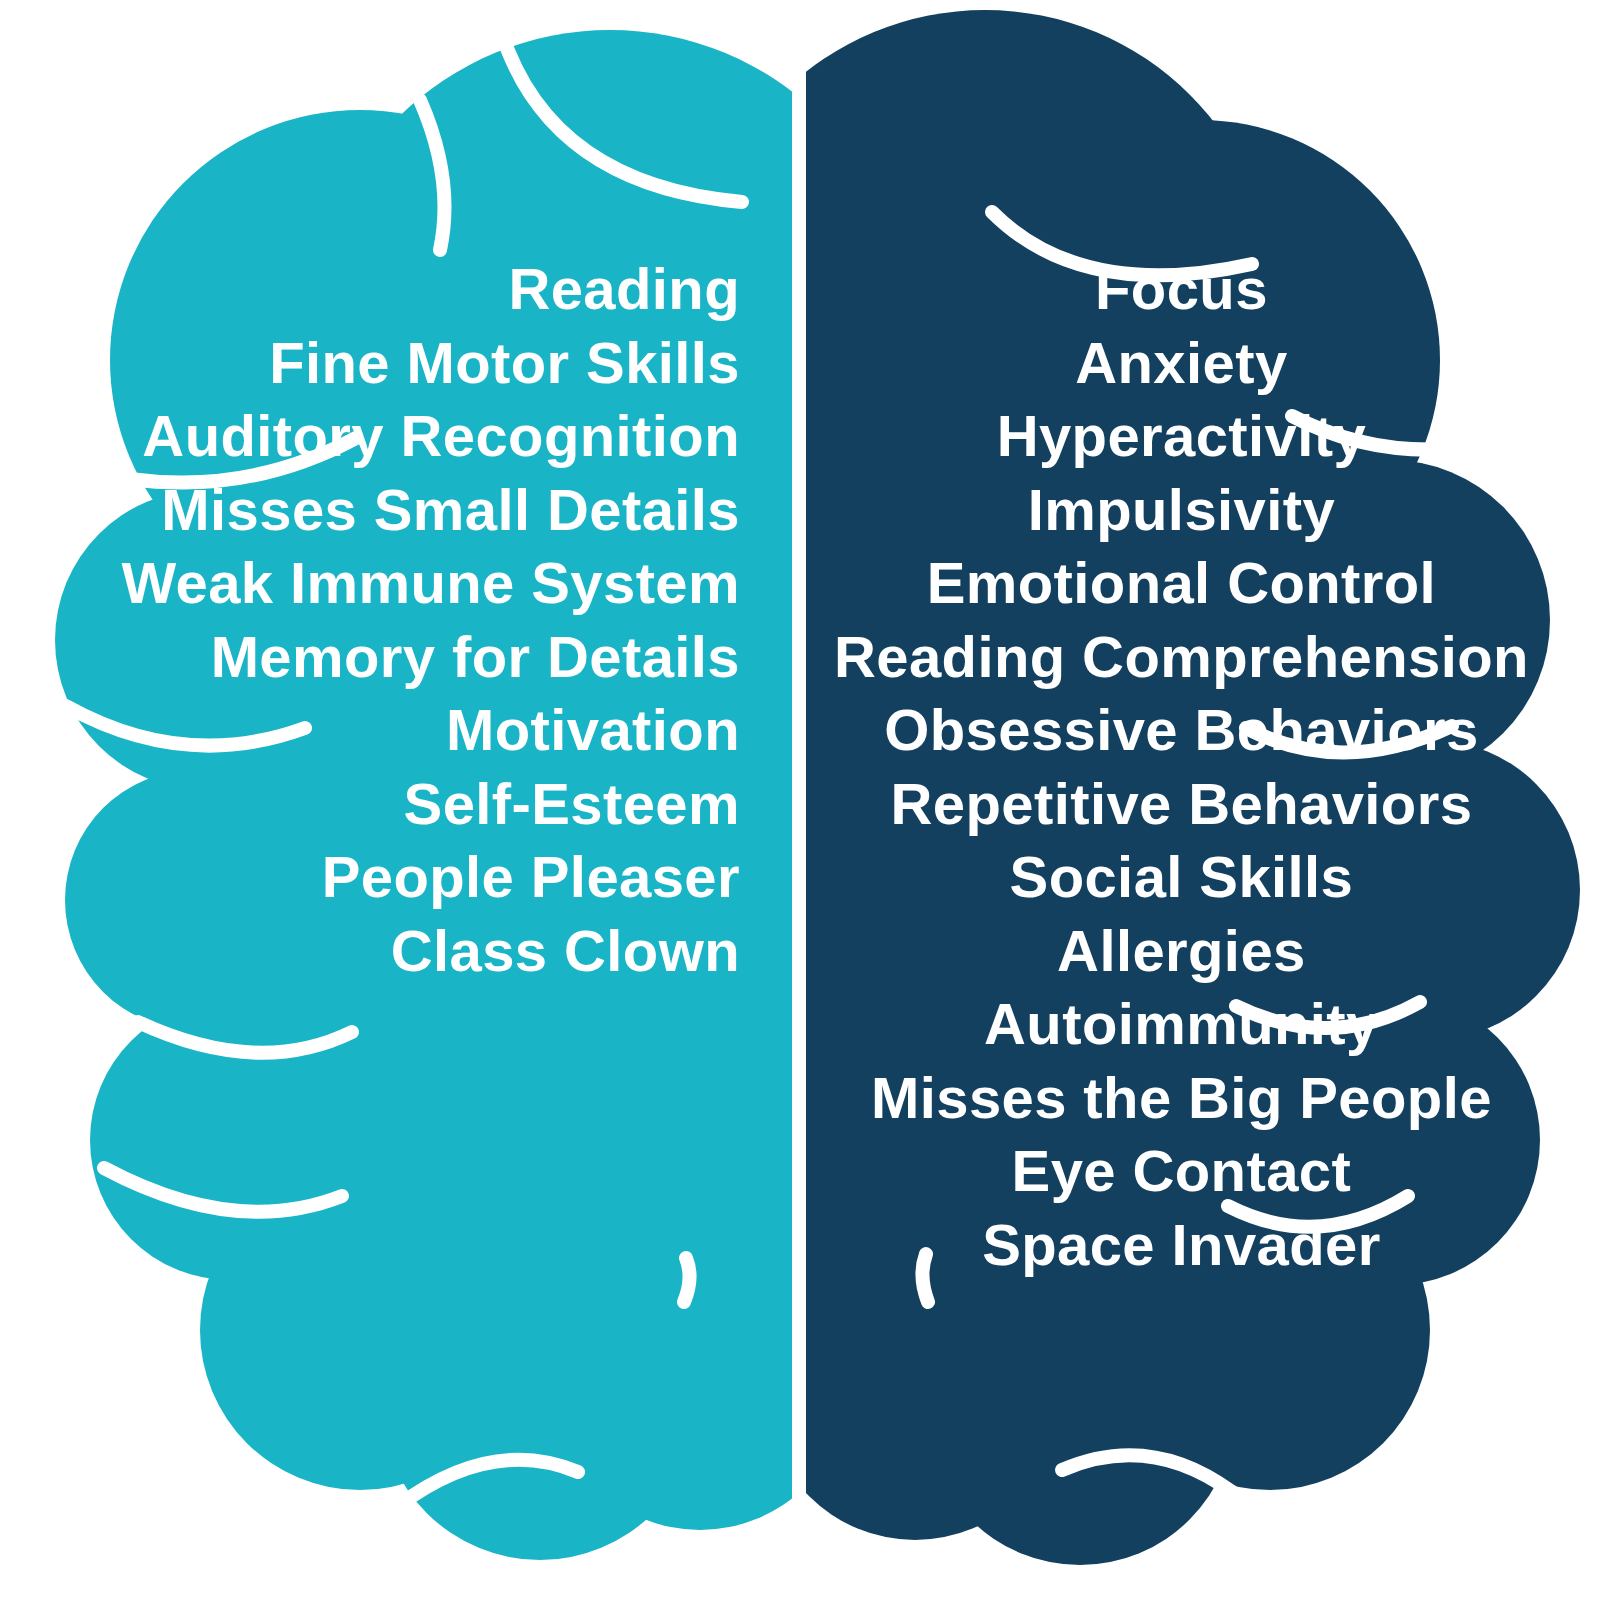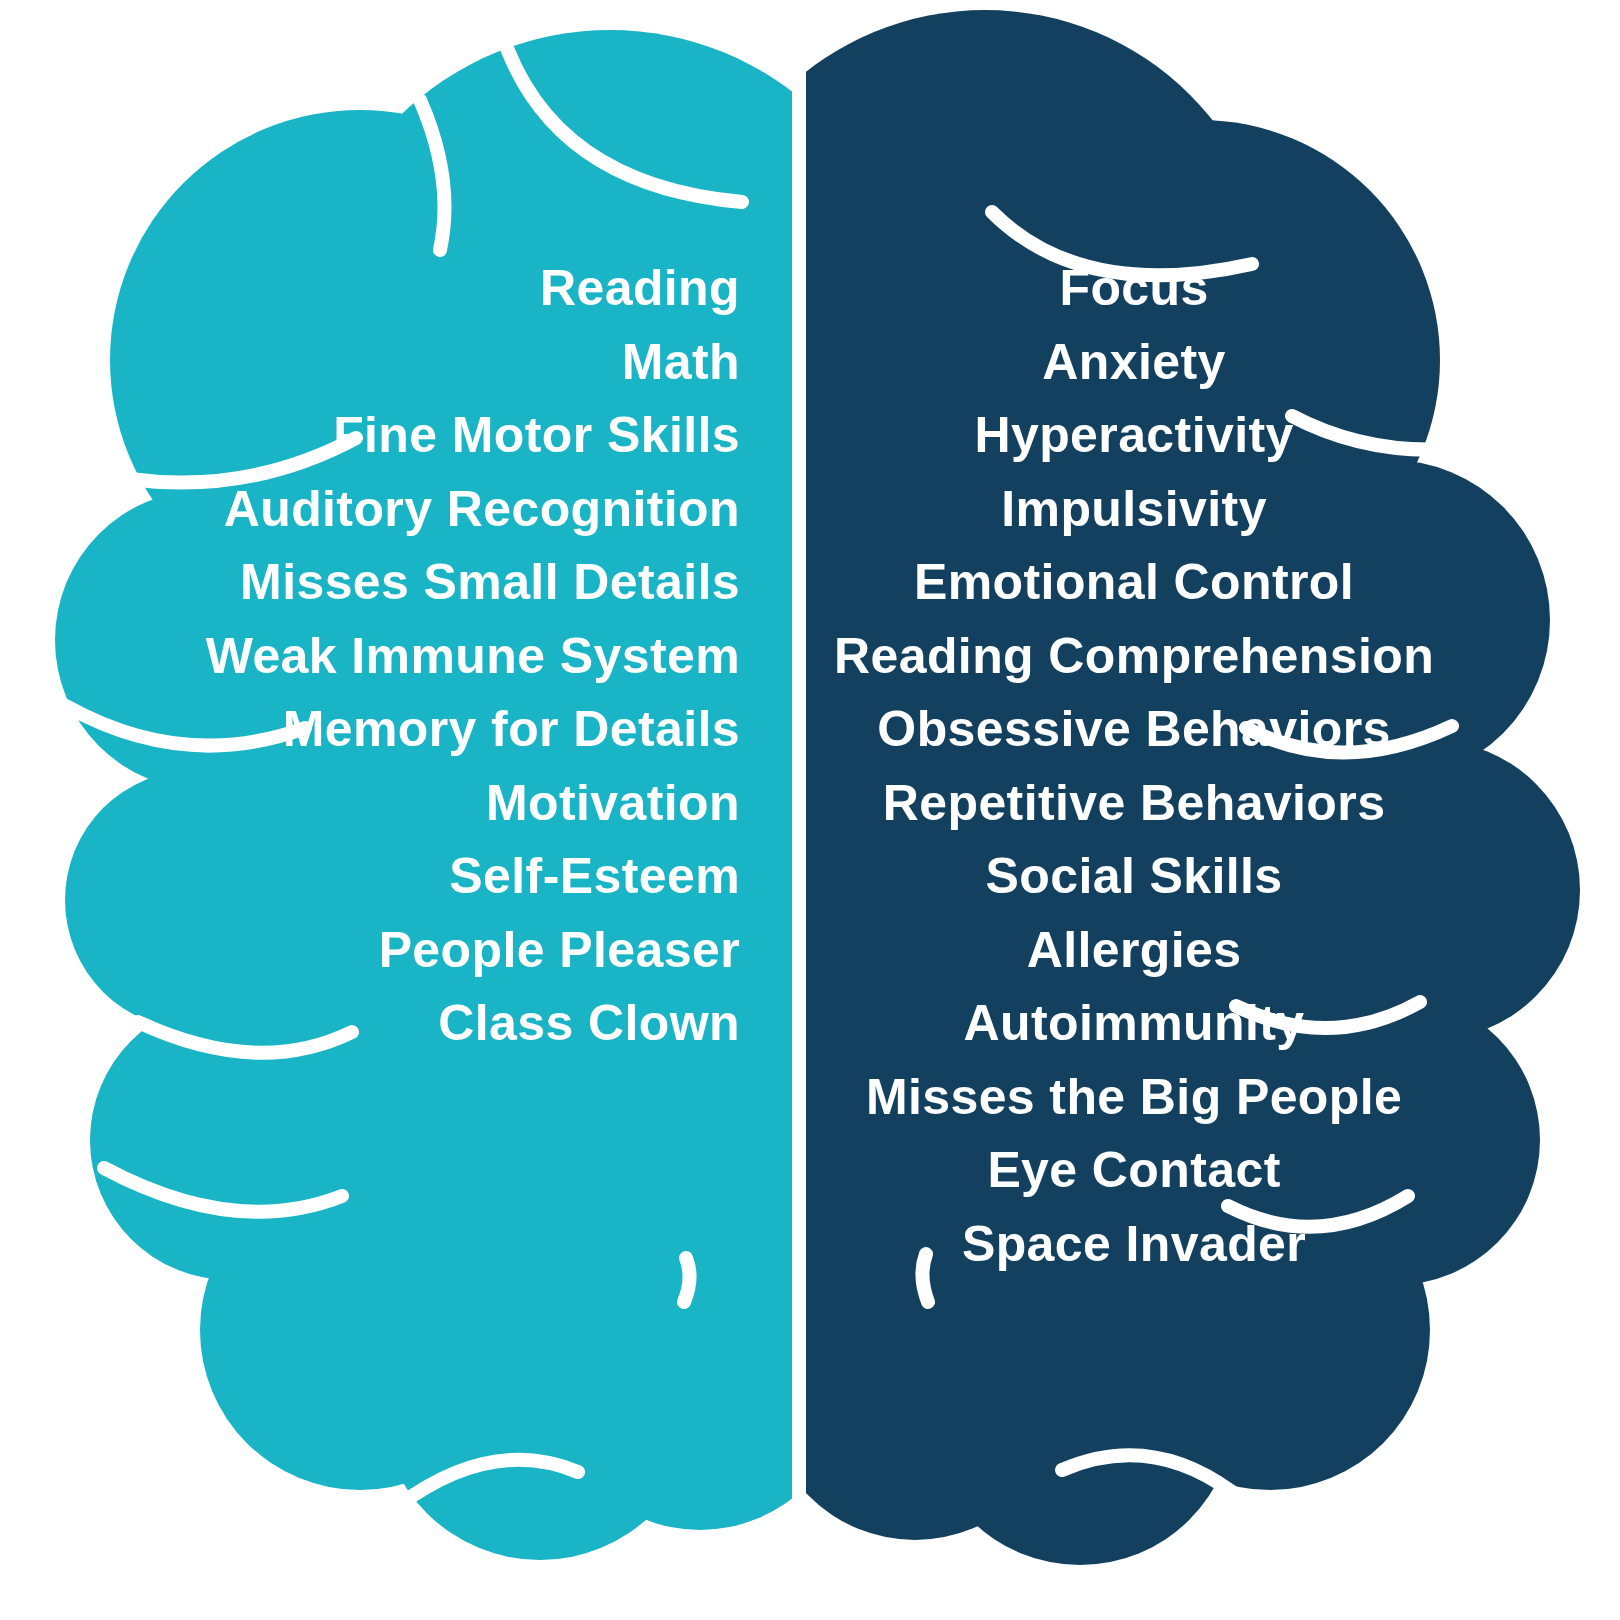--- a/index.html
+++ b/index.html
@@ -25,21 +25,21 @@
   .fissure {
     fill: none;
     stroke: #ffffff;
     stroke-width: 14;
     stroke-linecap: round;
   }
   .label-col {
     position: absolute;
     top: 252px;
     color: #ffffff;
-    font-size: 50px;
+    font-size: 58px;
     font-weight: 700;
     line-height: 73.5px;
     letter-spacing: 0.4px;
   }
   .label-col.left {
     right: 880px;
     text-align: right;
   }
   .label-col.right {
     left: 834px;
@@ -105,21 +105,20 @@
       <path class="fissure" d="M 1452 726 Q 1342 778 1246 728"></path>
       <path class="fissure" d="M 1420 1002 Q 1330 1052 1236 1006"></path>
       <path class="fissure" d="M 1408 1196 Q 1318 1252 1228 1206"></path>
       <path class="fissure" d="M 1232 1492 Q 1150 1432 1062 1470"></path>
       <path class="fissure" d="M 928 1302 Q 918 1276 926 1254"></path>
     </g>
   </svg>
 
   <div class="label-col left">
       <div>Reading</div>
-      <div>Math</div>
       <div>Fine Motor Skills</div>
       <div>Auditory Recognition</div>
       <div>Misses Small Details</div>
       <div>Weak Immune System</div>
       <div>Memory for Details</div>
       <div>Motivation</div>
       <div>Self-Esteem</div>
       <div>People Pleaser</div>
       <div>Class Clown</div>
     </div>

